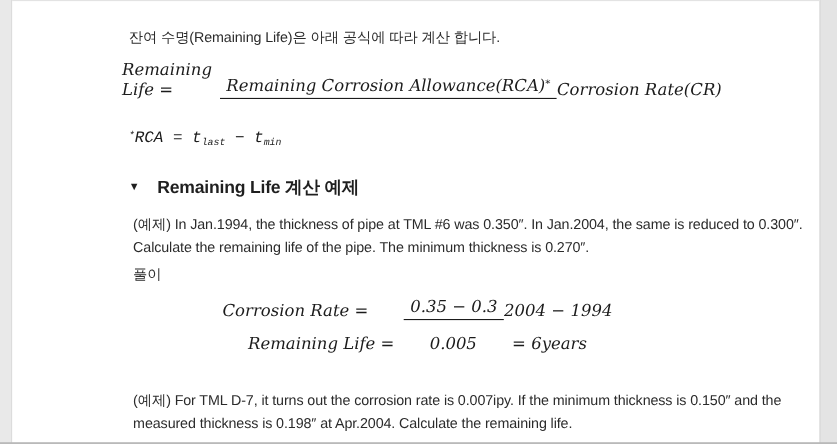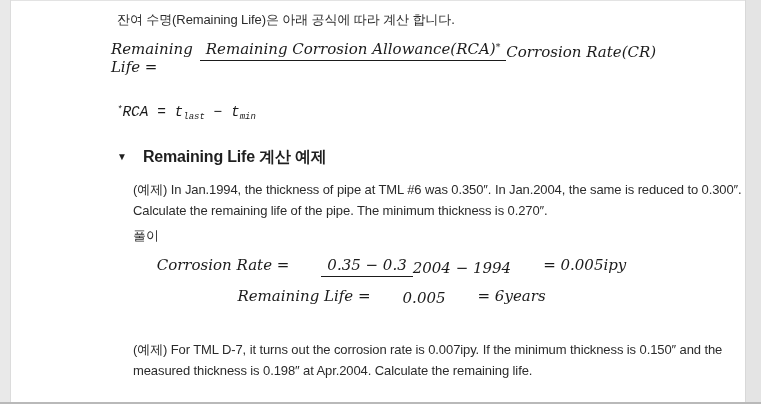--- a/index.html
+++ b/index.html
@@ -28,31 +28,31 @@
     background:#b9b9b9; z-index:5;
   }
   .content {
     position:absolute; left:117px; top:0; width:533px;
   }
   .para {
     margin:0;
     font-size:13px; line-height:21px; letter-spacing:-0.1px;
     color:#2b2b2b;
   }
-  .intro { padding-top:9px; }
+  .intro { padding-top:23px; }
   .line { display:block; white-space:nowrap; }
 
   
   .equation {
     font-family:"DejaVu Serif","Liberation Serif",serif;
     font-style:italic;
     color:#1b1b1b;
   }
   .eq-row {
-    display:flex; align-items:flex-start; justify-content:center;
+    display:flex; align-items:flex-end; justify-content:center;
     gap:7px; font-size:15px;
   }
   .main-eq { margin-top:10px; }
   .frac { display:inline-flex; align-items:center; }
   .frac .num { padding:0 6px 2px; border-bottom:1.4px solid #1b1b1b; white-space:nowrap; }
   .frac .den { padding-top:2px; white-space:nowrap; }
   .sup { font-size:62%; position:relative; top:-0.45em; }
   .sub { font-size:62%; position:relative; top:0.28em; }
   .rca-note { margin-top:28px; font-size:14.5px;font-family:Liberation Mono, monospace; }
 
@@ -63,21 +63,21 @@
     color:#1f1f1f;
   }
   .toggle-icon {
     font-size:10px; line-height:16px; width:14px; text-align:left;
     cursor:pointer; color:#1f1f1f; flex:0 0 auto;
   }
   .heading-text {
     margin:4px; font-size:16px; font-weight:700; letter-spacing:-0.2px;
     line-height:22px;
   }
-  .toggle-children { margin-left:16px; margin-top:7px; width:517px; }
+  .toggle-children { margin-left:4px; margin-top:7px; width:517px; }
   .solution { margin-top:4px; }
   .center-eq { margin-top:10px;gap:32px; }
   .example-2 { margin-top:32px; }
 </style>
 </head>
 <body>
 
 <div class="edge-left"></div>
 <div class="edge-right"></div>
 <div class="hairline-top"></div>
@@ -112,21 +112,20 @@
     </p>
 
     <p class="para solution">풀이</p>
 
     <div class="equation eq-row center-eq">
       <span>Corrosion Rate =</span>
       <span class="frac">
         <span class="num">0.35 − 0.3</span>
         <span class="den">2004 − 1994</span>
       </span>
-      <span>= 0.005ipy</span>
     </div>
 
     <div class="equation eq-row center-eq">
       <span>Remaining Life =</span>
       <span class="frac">
         <span class="den">0.005</span>
       </span>
       <span>= 6years</span>
     </div>
 

